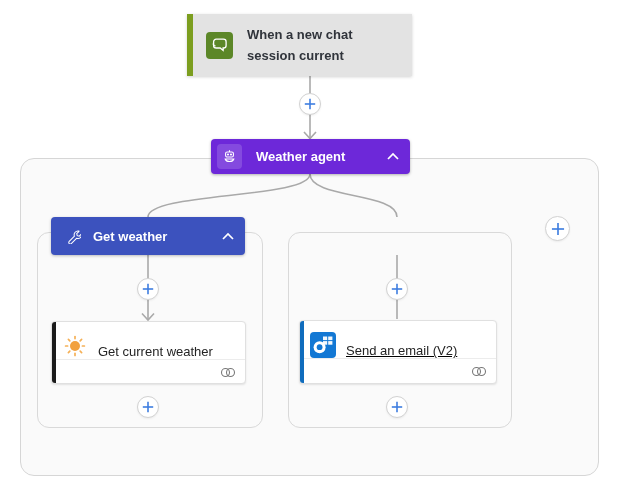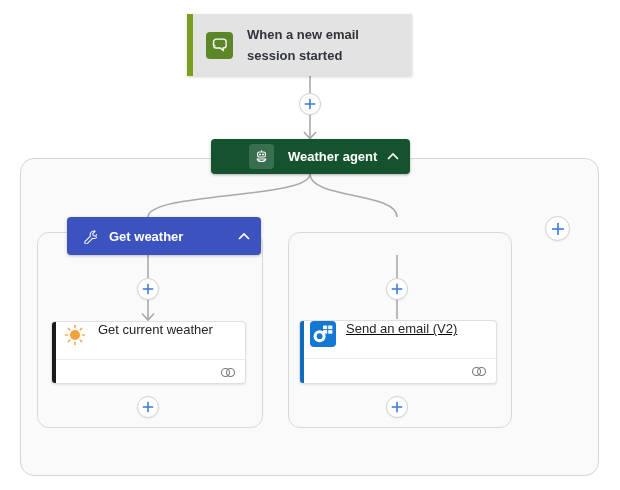--- a/index.html
+++ b/index.html
@@ -40,21 +40,21 @@
   .bheader.right { left:299px; top:217px; width:196px; }
   .bheader .w-icon { margin-left:15px; display:flex; flex:0 0 auto; }
   .bheader .b-label { margin-left:12px; font-size:13px; font-weight:700; color:#ffffff; flex:1 1 auto; }
 
   
   .card { position:absolute; background:#ffffff; border:1px solid #e0e0e0; border-radius:4px;
           box-shadow:0 1px 2px rgba(0,0,0,.10); z-index:6; cursor:pointer; overflow:hidden; }
   .card.left  { left:51px;  top:321px; width:195px; height:63px; }
   .card.right { left:299px; top:320px; width:198px; height:64px;text-decoration:underline; }
   .card .accent { position:absolute; left:0; top:0; width:4px; height:100%; }
-  .card .row-top { height:38px; display:flex; align-items:flex-start; border-bottom:1px solid #ececec; }
+  .card .row-top { height:38px; display:flex; align-items:flex-end; border-bottom:1px solid #ececec; }
   .card .c-icon { margin-left:10px; display:flex; flex:0 0 auto; }
   .card .c-label { margin-left:10px; font-size:13px; color:#242424; white-space:nowrap; }
   .card .row-bottom { height:24px; display:flex; align-items:center; justify-content:flex-end; padding-right:9px; }
 
   
   .plus { position:absolute; width:22px; height:22px; border-radius:50%; background:#ffffff;
           border:1.3px solid #d2d2d2; display:flex; align-items:center; justify-content:center;
           z-index:7; cursor:pointer; box-shadow:0 1px 2px rgba(0,0,0,.06); }
   .plus.big { width:25px; height:25px; }
 </style>
@@ -80,51 +80,51 @@
   </svg>
 
   <div class="trigger">
     <div class="accent" style="background: rgb(124, 158, 31);"></div>
     <div class="t-icon" style="background: rgb(92, 135, 40);">
       <svg width="19" height="19" viewBox="0 0 19 19" fill="none" stroke="#ffffff" stroke-width="1.3">
         <path d="M6.2 3.2 h7.3 a2.6 2.6 0 0 1 2.6 2.6 v3.6 a2.6 2.6 0 0 1 -2.6 2.6 h-0.4 v2.4 l-2.9 -2.4 h-4 a2.6 2.6 0 0 1 -2.6 -2.6 v-3.6 a2.6 2.6 0 0 1 2.6 -2.6 z"></path>
         <path d="M5.6 9.9 a2.3 2.3 0 0 1 -2.4 -2.3" opacity="0.85"></path>
       </svg>
     </div>
-    <div class="t-label">When a new email session started</div>
+    <div class="t-label">When a new chat session current</div>
   </div>
 
   <div class="plus" style="left:299px; top:93px;">
     <svg width="12" height="12" viewBox="0 0 12 12">
         <g stroke="#3e7de0" stroke-width="1.6">
           <path d="M6 0.8 V11.2"></path>
           <path d="M0.8 6 H11.2"></path>
         </g>
       </svg>
   </div>
 
-  <div class="agent" style="background: #14532d; padding-left: 32px;">
+  <div class="agent" style="background: #6d28d9;">
     <div class="chip">
       <svg width="17" height="17" viewBox="0 0 17 17" fill="none" stroke="#ffffff" stroke-width="1.1">
         <path d="M8.5 2.2 V4"></path>
         <rect x="4.6" y="4" width="7.8" height="5" rx="1.6"></rect>
         <circle cx="7" cy="6.5" r="0.5" fill="#ffffff"></circle>
         <circle cx="10" cy="6.5" r="0.5" fill="#ffffff"></circle>
         <path d="M4.2 11 a4.4 3.2 0 0 0 8.6 0 z"></path>
       </svg>
     </div>
     <div class="a-label">Weather agent</div>
     <div class="chev">
       <svg width="14" height="9" viewBox="0 0 14 9">
           <path d="M2 7 L7 2 L12 7" stroke="#ffffff" stroke-width="1.7" fill="none"></path>
         </svg>
     </div>
   </div>
 
-  <div class="bheader left" style="background: rgb(60, 82, 190); margin-left: 16px;">
+  <div class="bheader left" style="background: rgb(60, 82, 190);">
     <div class="w-icon">
       <svg width="15" height="15" viewBox="0 0 16 16">
           <path d="M13.8 2.2a4.1 4.1 0 0 0-4.8 5.5L3.4 13.3a1.55 1.55 0 1 0 2.2 2.2L11.2 9.9a4.1 4.1 0 0 0 5.5-4.8L14.1 7.7l-2.1-.6-.6-2.1 2.4-2.4z" fill="none" stroke="#ffffff" stroke-width="1.1"></path>
         </svg>
     </div>
     <div class="b-label">Get weather</div>
     <div class="chev">
       <svg width="14" height="9" viewBox="0 0 14 9">
           <path d="M2 7 L7 2 L12 7" stroke="#ffffff" stroke-width="1.7" fill="none"></path>
         </svg>

